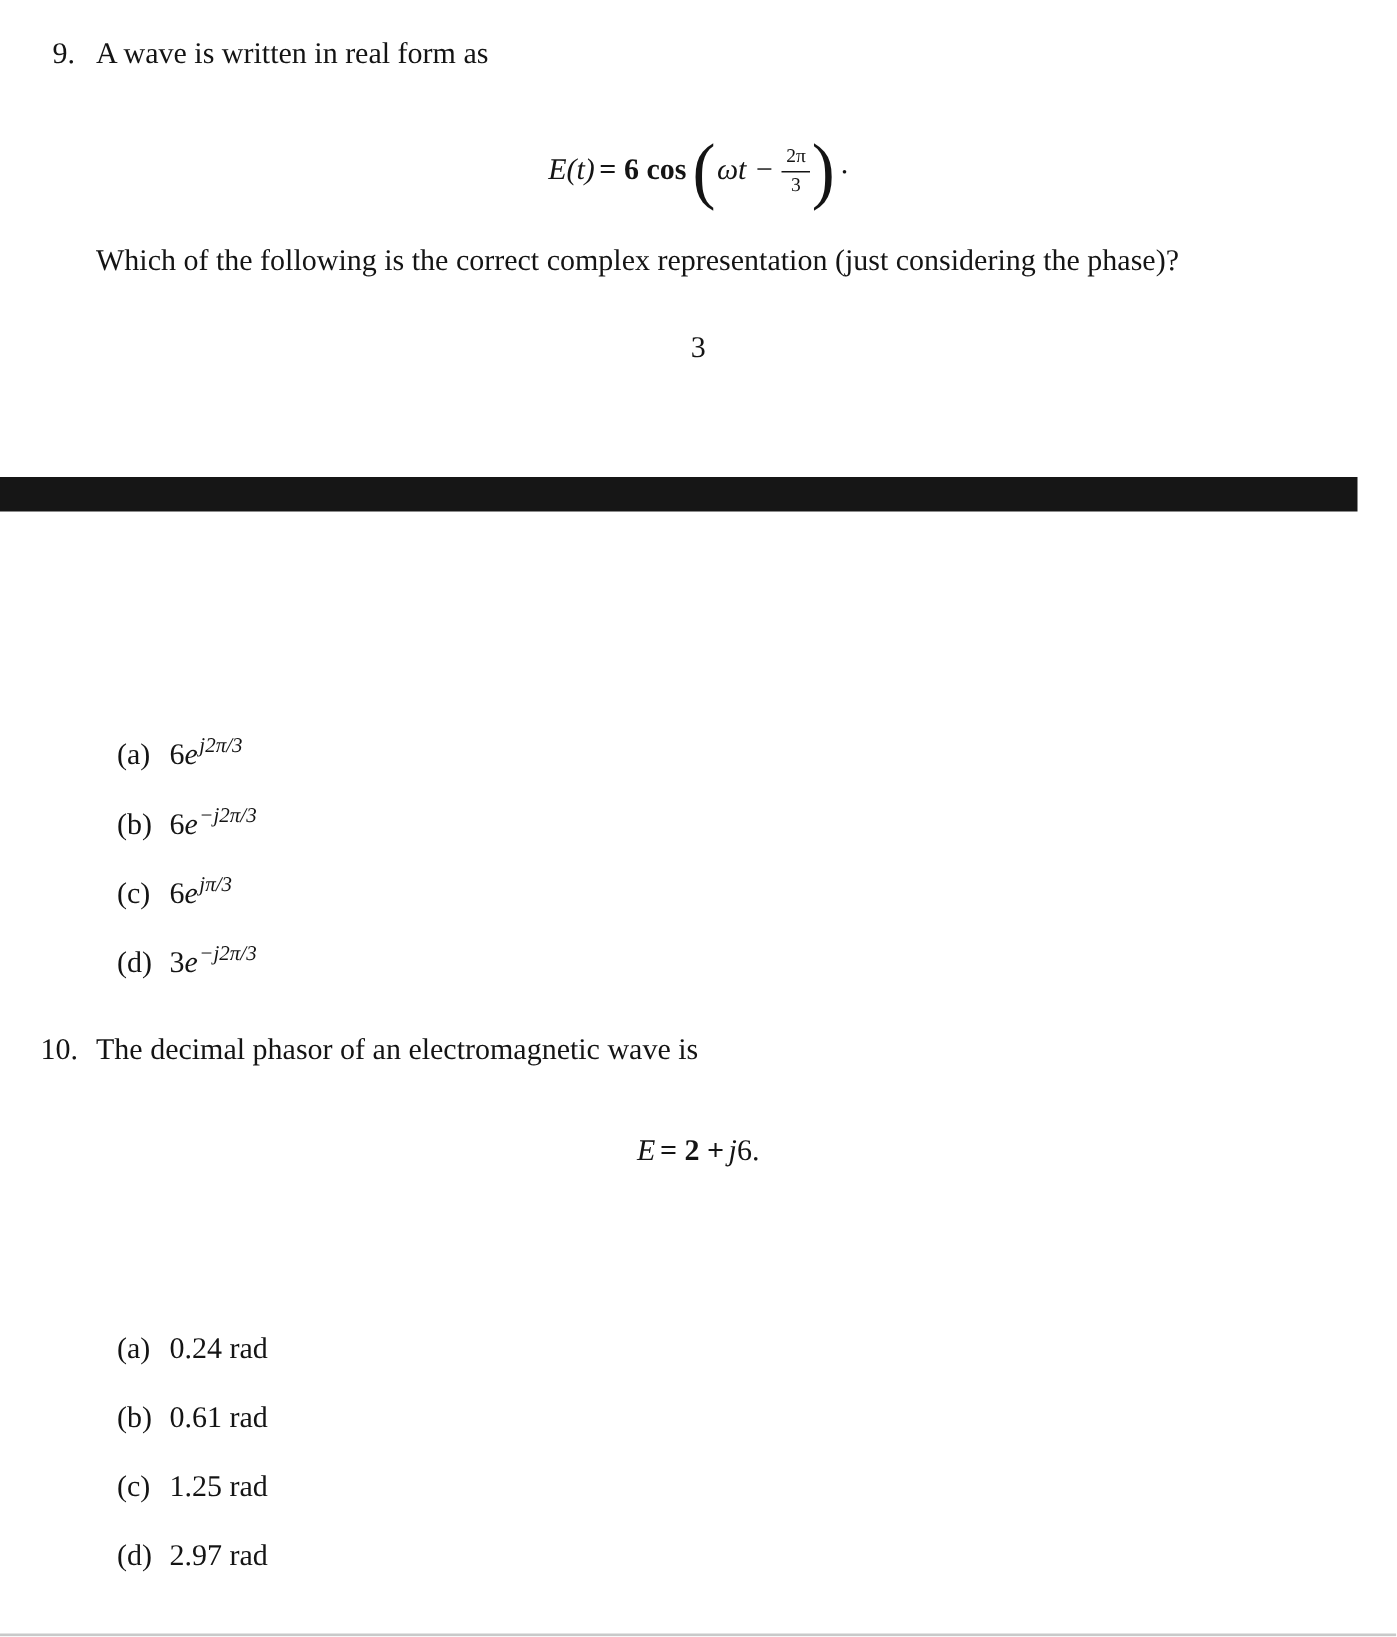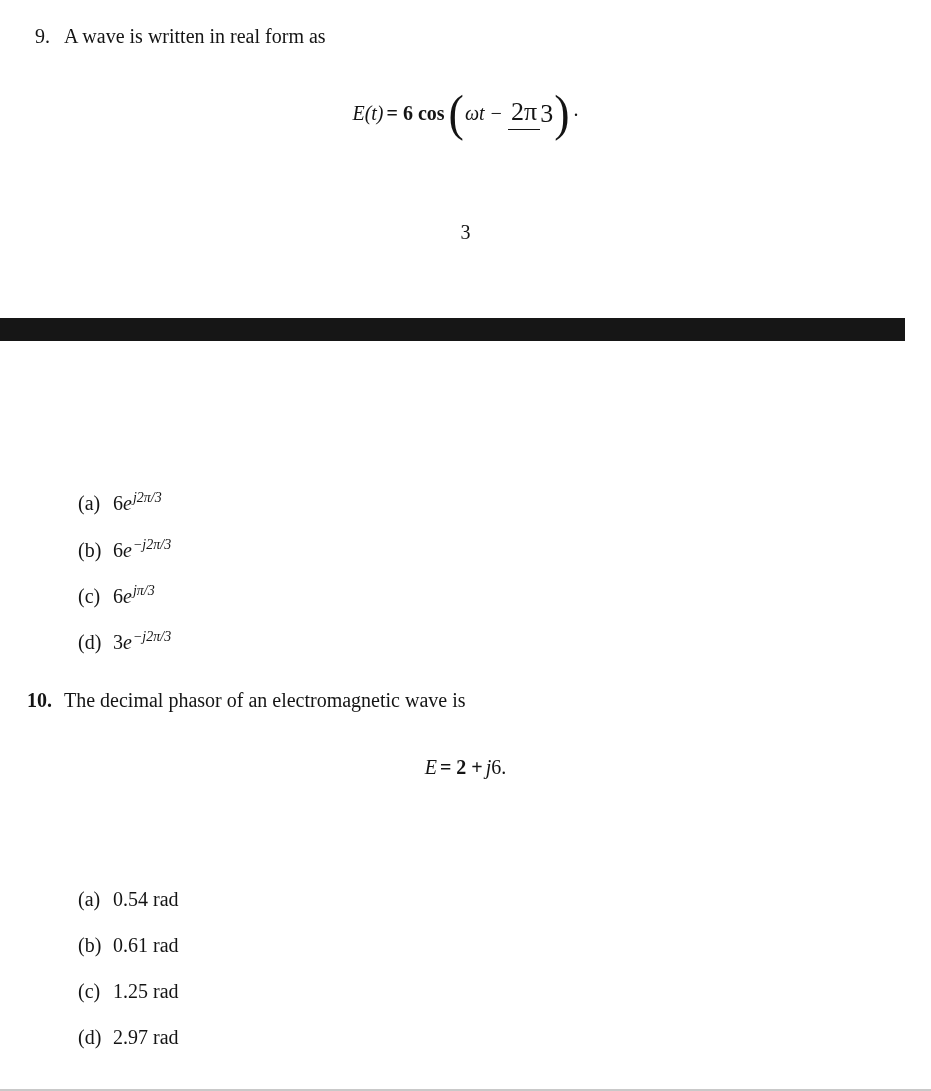--- a/index.html
+++ b/index.html
@@ -33,23 +33,23 @@
   .eqrow .sp-s { margin: 0 3px; font-weight: bold; }
   .bigp {
     font-size: 46px;
     line-height: 0.85;
     font-weight: 400;
     transform: scaleY(1.08);
     padding: 0 1px;
   }
   .frac {
     display: inline-flex;
-    flex-direction: row;
+    flex-direction: column;
     align-items: center;
-    font-size: 26px;
+    font-size: 13px;
     line-height: 1.12;
     margin-left: 5px;
   }
   .frac .num { padding: 0 3px 2px; border-bottom: 1.4px solid #141414; }
   .frac .den { padding-top: 1px; }
   .eq-suffix { align-self: flex-end; padding-bottom: 12px; margin-left: 3px; }
   sup.exp {
     font-size: 14px;
     font-style: italic;
     vertical-align: super;
@@ -94,20 +94,21 @@
       <span class="mi">ωt −</span>
       <span class="frac">
         <span class="num">2π</span>
         <span class="den">3</span>
       </span>
       <span class="bigp">)</span>
       <span class="eq-suffix">.</span>
     </span>
   </div>
 
+  <span class="abs txt" style="left:64px; top:162px;">Which of the following is the correct complex representation (just considering the phase)?</span>
 
   <div class="abs txt centerline" style="top:220px;">3</div>
 
   <div class="sepbar" style="top:318px; width:905px; height:23px;"></div>
 
   <div class="opt" style="top:492px;">
     <span class="optlabel">(a)</span>
     <span><span>6</span><span class="mi">e</span><sup class="exp">j2π/3</sup></span>
   </div>
   <div class="opt" style="top:539px;">
@@ -116,36 +117,36 @@
   </div>
   <div class="opt" style="top:585px;">
     <span class="optlabel">(c)</span>
     <span><span>6</span><span class="mi">e</span><sup class="exp">jπ/3</sup></span>
   </div>
   <div class="opt" style="top:631px;">
     <span class="optlabel">(d)</span>
     <span><span>3</span><span class="mi">e</span><sup class="exp">−j2π/3</sup></span>
   </div>
 
-  <span class="abs txt" style="left:27px; top:688px;font-weight:bold;">10.</span>
+  <span class="abs txt" style="left:27px; top:688px;">10.</span>
   <span class="abs txt" style="left:64px; top:688px;">The decimal phasor of an electromagnetic wave is</span>
 
   <div class="abs eqwrap" style="top:756px;">
     <span class="eqrow">
       <span class="mi">E</span>
       <span class="sp-s">= 2 +</span>
       <span class="mi">j</span>
       <span>6.</span>
     </span>
   </div>
 
 
   <div class="opt" style="top:888px;">
     <span class="optlabel">(a)</span>
-    <span>0.54 rad</span>
+    <span>0.24 rad</span>
   </div>
   <div class="opt" style="top:934px;">
     <span class="optlabel">(b)</span>
     <span>0.61 rad</span>
   </div>
   <div class="opt" style="top:980px;">
     <span class="optlabel">(c)</span>
     <span>1.25 rad</span>
   </div>
   <div class="opt" style="top:1026px;">

